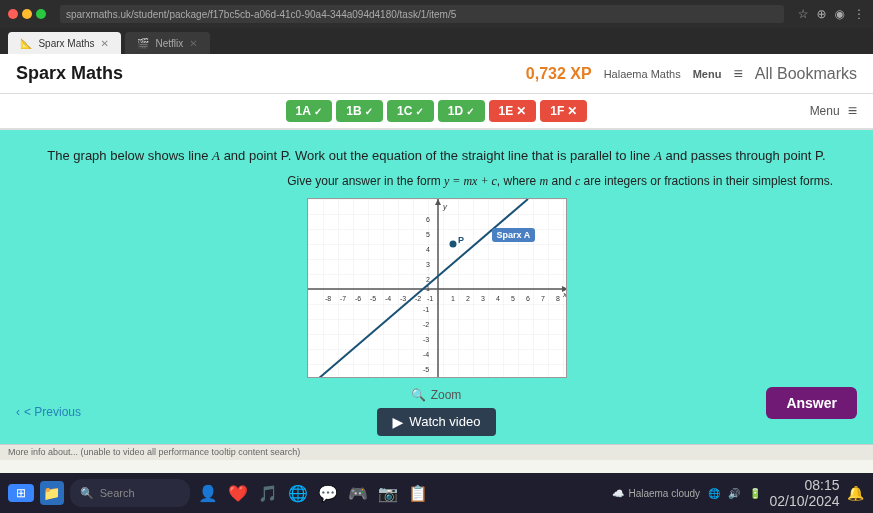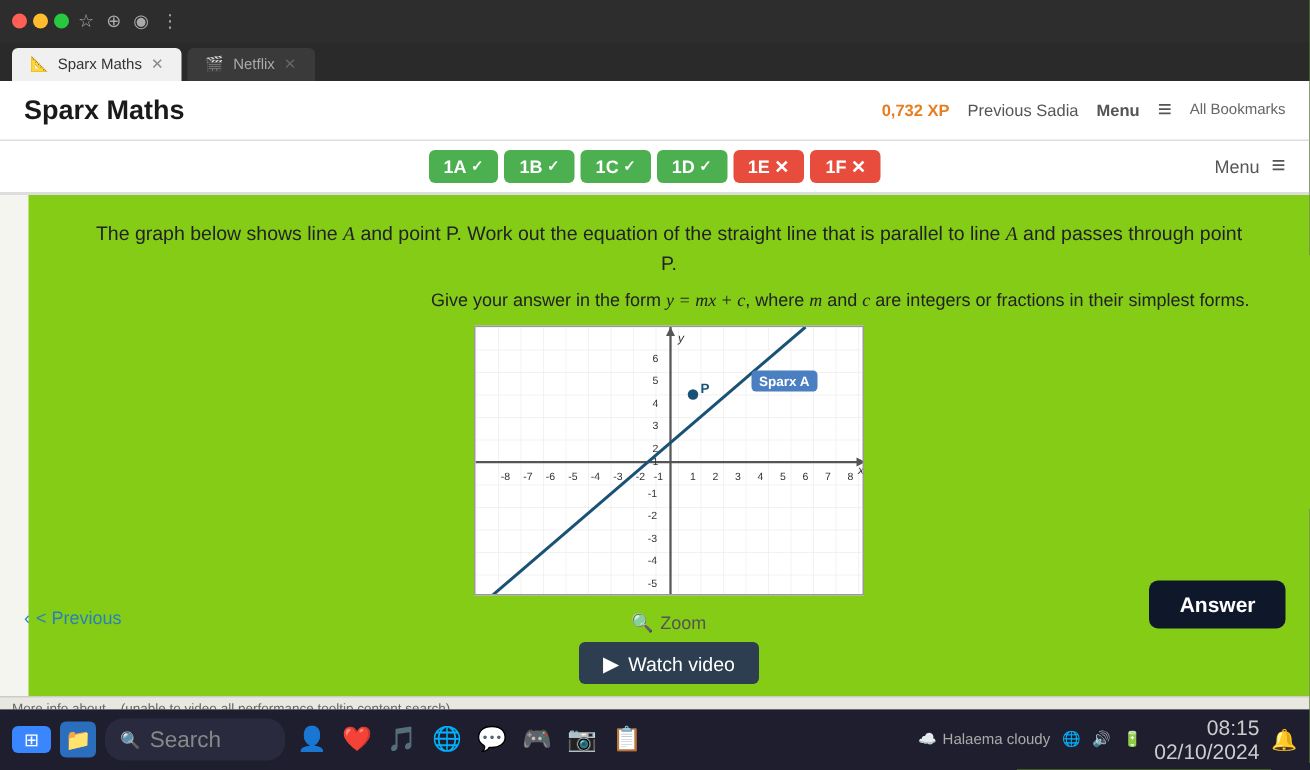--- a/index.html
+++ b/index.html
@@ -100,24 +100,24 @@
     .header-right {
       display: flex;
       align-items: center;
       gap: 12px;
       font-size: 11px;
       color: #555;
     }
     .xp-badge {
       color: #e67e22;
       font-weight: bold;
-      font-size: 11px;
+      font-size: 16px;
     }
     .all-bookmarks {
-      font-size: 10px;
+      font-size: 16px;
       color: #666;
     }
 
     
     .task-tabs {
       background: #fff;
       height: 36px;
       display: flex;
       align-items: center;
       justify-content: center;
@@ -154,22 +154,21 @@
       position: absolute;
       right: 16px;
       display: flex;
       align-items: center;
       gap: 8px;
     }
 
     
     .question-area {
       padding: 16px 40px 8px 40px;
-      background: #84cc16;
-      margin-left: 19px;
+      background: #5eead4;
     }
     .question-text {
       text-align: center;
       font-size: 13px;
       color: #222;
       line-height: 1.5;
       margin-bottom: 6px;
     }
     .question-text-left {
       text-align: right;
@@ -242,21 +241,21 @@
       display: flex;
       align-items: center;
       gap: 4px;
     }
 
     
     .answer-btn {
       position: absolute;
       bottom: 54px;
       right: 16px;
-      background: #0f172a;
+      background: #701a75;
       color: white;
       border: none;
       border-radius: 6px;
       padding: 8px 20px;
       font-size: 14px;
       font-weight: bold;
       cursor: pointer;
     }
 
     
@@ -339,20 +338,23 @@
   </style>
 </head>
 <body>
 
 <div class="browser-chrome">
   <div class="browser-dots">
     <div class="dot dot-r"></div>
     <div class="dot dot-y"></div>
     <div class="dot dot-g"></div>
   </div>
+  <div class="address-bar">
+    <span>sparxmaths.uk/student/package/f17bc5cb-a06d-41c0-90a4-344a094d4180/task/1/item/5</span>
+  </div>
   <div class="browser-actions">
     <span class="browser-icon">☆</span>
     <span class="browser-icon">⊕</span>
     <span class="browser-icon">◉</span>
     <span class="browser-icon">⋮</span>
   </div>
 </div>
 
 <div class="tab-bar">
   <div class="tab">
@@ -366,21 +368,21 @@
     <span style="color:#666;font-size:10px;">✕</span>
   </div>
 </div>
 
 <div class="main-content">
 
   <div class="sparx-header">
     <div class="sparx-logo">Sparx Maths</div>
     <div class="header-right">
       <span class="xp-badge">0,732 XP</span>
-      <span>Previous Sadia</span>
+      <span>Halaema Maths</span>
       <span style="cursor:pointer;font-weight:bold;">Menu</span>
       <span style="cursor:pointer;font-size:16px;">≡</span>
       <span class="all-bookmarks">All Bookmarks</span>
     </div>
   </div>
 
   <div class="task-tabs">
     <div class="task-tab task-tab-complete">
       <span>1A</span>
       <span class="check-icon">✓</span>
@@ -513,21 +515,21 @@
 
 <div class="taskbar">
   <div class="taskbar-start">
     <span style="color:white;font-size:12px;">⊞</span>
   </div>
   <div class="taskbar-icon" style="background:#2a6ebd;">
     <span>📁</span>
   </div>
   <div class="taskbar-search">
     <span style="color:#888;">🔍</span>
-    <span style="color:#888;font-size:15px;">Search</span>
+    <span style="color:#888;font-size:11px;">Search</span>
   </div>
 
   <div class="taskbar-icon" style="background:transparent;">
     <span style="font-size:16px;">👤</span>
   </div>
   <div class="taskbar-icon" style="background:transparent;">
     <span style="font-size:16px;">❤️</span>
   </div>
   <div class="taskbar-icon" style="background:transparent;">
     <span style="font-size:16px;">🎵</span>

